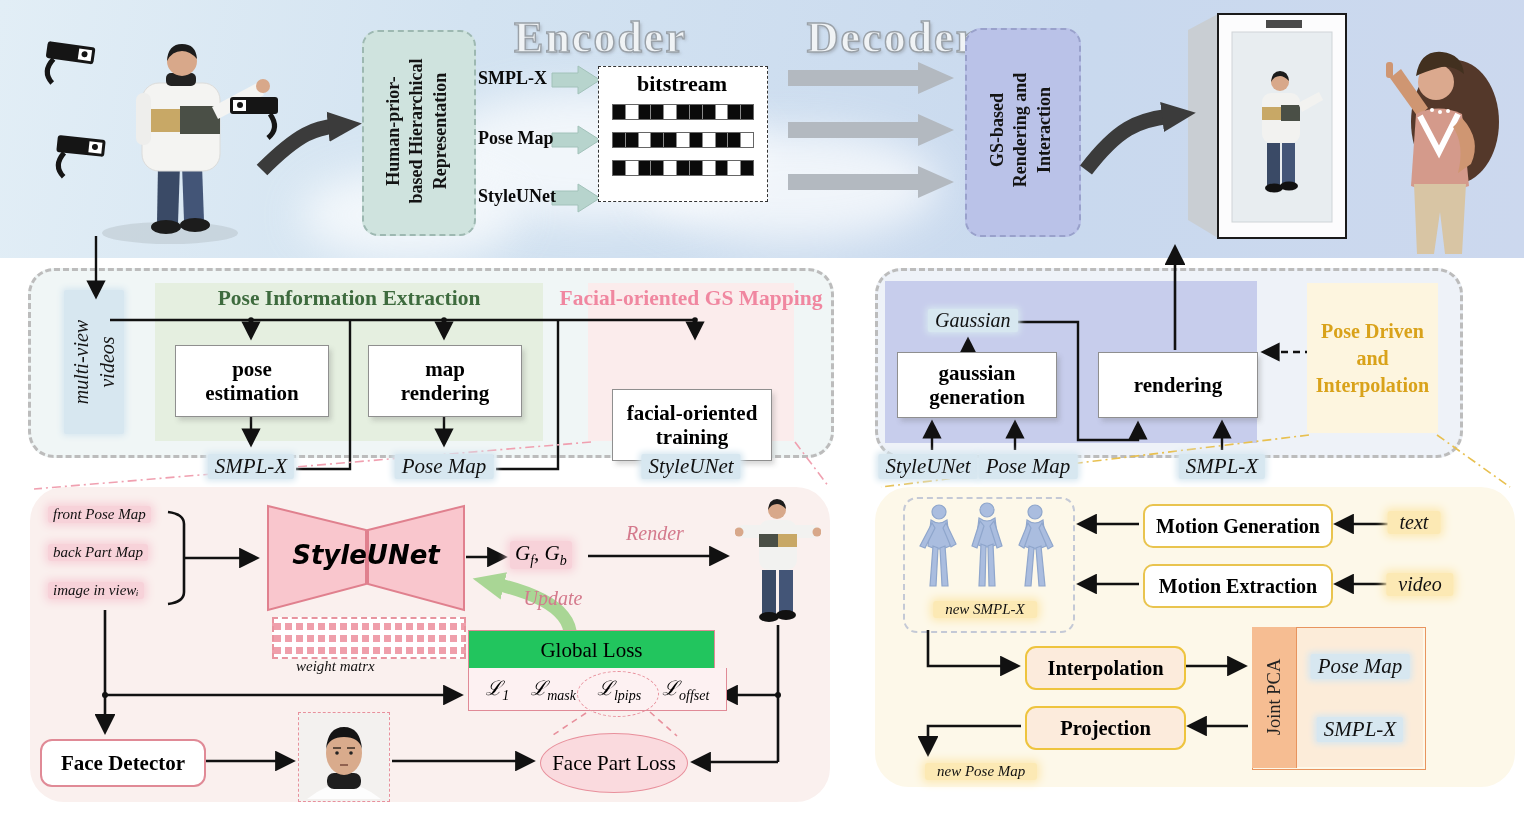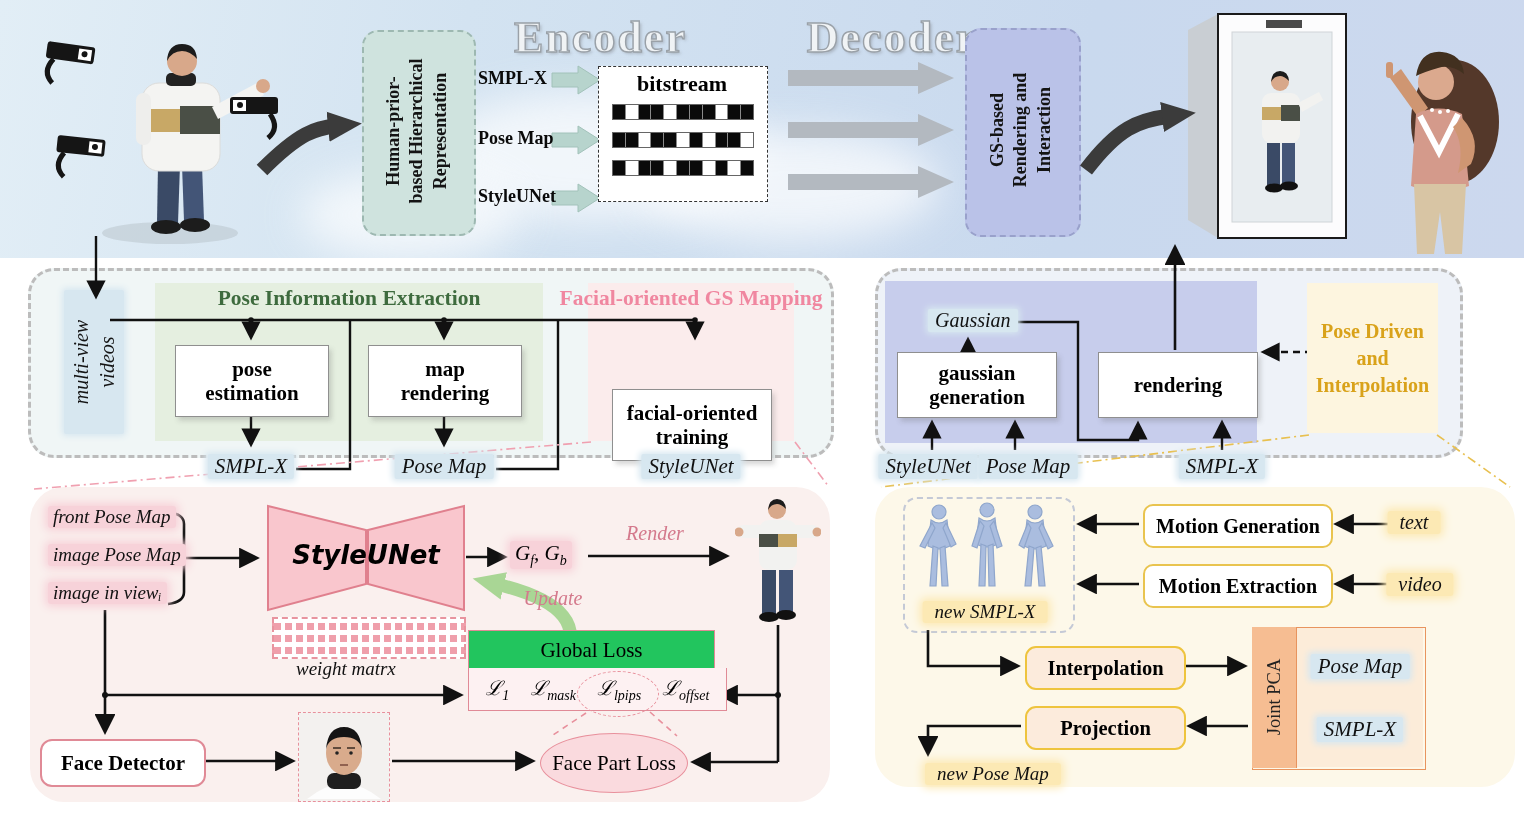--- a/index.html
+++ b/index.html
@@ -34,21 +34,21 @@
   .hl-blue{background:#d7e7f0;padding:0 7px;border-radius:2px;box-shadow:0 0 6px 2px #d7e7f0;}
   .io-label{font-style:italic;font-size:21px;color:#111;z-index:6;transform:translateX(-50%);}
   .io-left{transform:none;}
   .cream-box{background:#fdf5df;display:flex;align-items:center;justify-content:center;text-align:center;
     font-weight:bold;font-size:20px;line-height:1.35;z-index:6;}
   
   .panel-pink{background:#faf0ee;border-radius:34px;z-index:1;}
   .panel-cream{background:#fdf8e9;border-radius:34px;z-index:1;}
   .hl-pink{background:#f7d2d9;padding:0 5px;border-radius:3px;box-shadow:0 0 8px 3px #f7d2d9;}
   .hl-gold{background:#fce9b4;padding:0 12px;border-radius:3px;box-shadow:0 0 8px 3px #fce9b4;}
-  .in-label{font-style:italic;font-size:19px;color:#111;z-index:6;}
+  .in-label{font-style:italic;font-size:15px;color:#111;z-index:6;}
   .unet-text{font-family:"DejaVu Sans",sans-serif;font-style:italic;font-weight:bold;font-size:26px;
     display:flex;align-items:center;justify-content:center;z-index:7;}
   .math-label{font-style:italic;font-size:21px;z-index:6;}
   .math-label sub,.loss sub{font-size:14px;font-style:italic;}
   .script-note{font-style:italic;font-size:20px;color:#d4798c;z-index:6;text-align:center;}
   .weight-box{border:2px dashed #e8949f;background-color:#fff;z-index:6;
     background-image:repeating-linear-gradient(90deg,transparent 0 7px,#fff 7px 11px),
       repeating-linear-gradient(0deg,#fff 0 3px,#ef9fab 3px 10px,#fff 10px 12px);}
   .loss-table-head{background:#22c55e;border:1.6px solid #e08a96;display:flex;align-items:center;
     justify-content:center;font-size:21px;z-index:6;}
@@ -246,21 +246,21 @@
 and
 Interpolation</div>
 
   <div class="abs io-label hl-blue" style="left:928px;top:454px;">StyleUNet</div>
   <div class="abs io-label hl-blue" style="left:1028px;top:454px;">Pose Map</div>
   <div class="abs io-label hl-blue" style="left:1222px;top:454px;">SMPL-X</div>
 
   <div class="abs panel-pink" style="left:30px;top:487px;width:800px;height:315px;"></div>
 
   <div class="abs in-label hl-pink" style="left:48px;top:506px;">front  Pose Map</div>
-  <div class="abs in-label hl-pink" style="left:48px;top:544px;">image Pose Map</div>
+  <div class="abs in-label hl-pink" style="left:48px;top:544px;">back Part Map</div>
   <div class="abs in-label hl-pink" style="left:48px;top:582px;">image in  viewᵢ</div>
 
   <svg class="fig" style="left:260px;top:498px;z-index:5;" width="215" height="120" viewBox="0 0 215 120">
     <polygon points="8,8 106,32 106,86 8,112" fill="#f9c6cd" stroke="#e0808e" stroke-width="2"></polygon>
     <polygon points="108,32 204,8 204,112 108,86" fill="#f9c6cd" stroke="#e0808e" stroke-width="2"></polygon>
   </svg>
   <div class="abs unet-text" style="left:268px;top:540px;width:196px;">StyleUNet</div>
 
   <div class="abs weight-box" style="left:272px;top:617px;width:190px;height:38px;"></div>
   <div class="abs in-label" style="left:296px;top:658px;">weight matrx</div>

